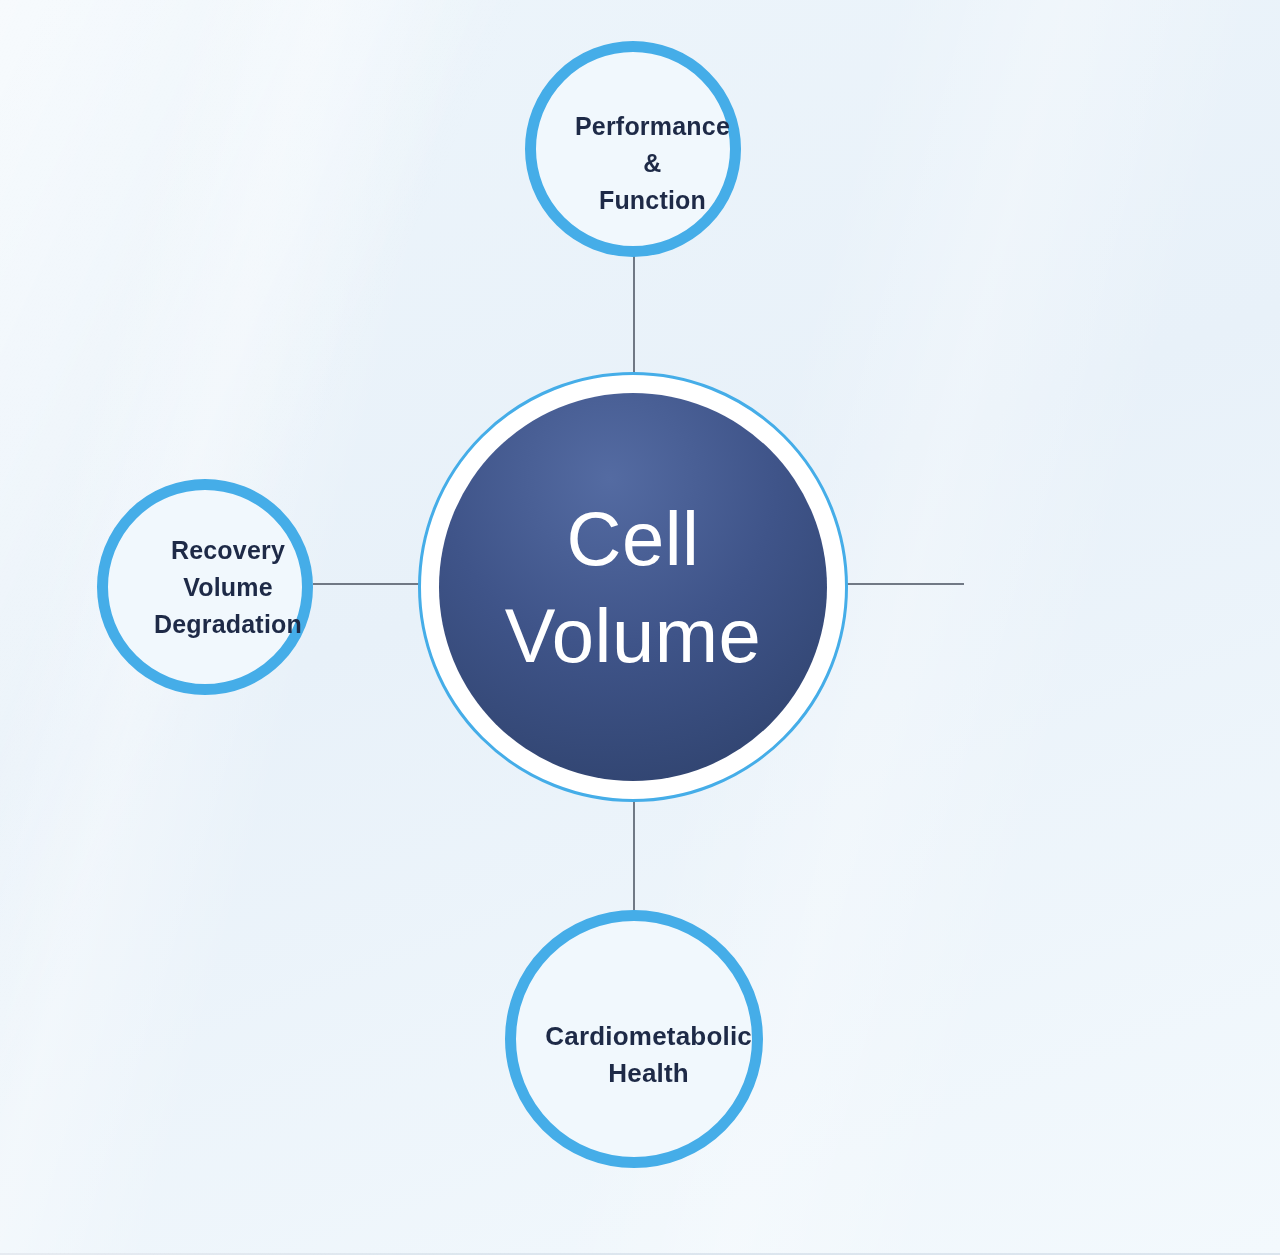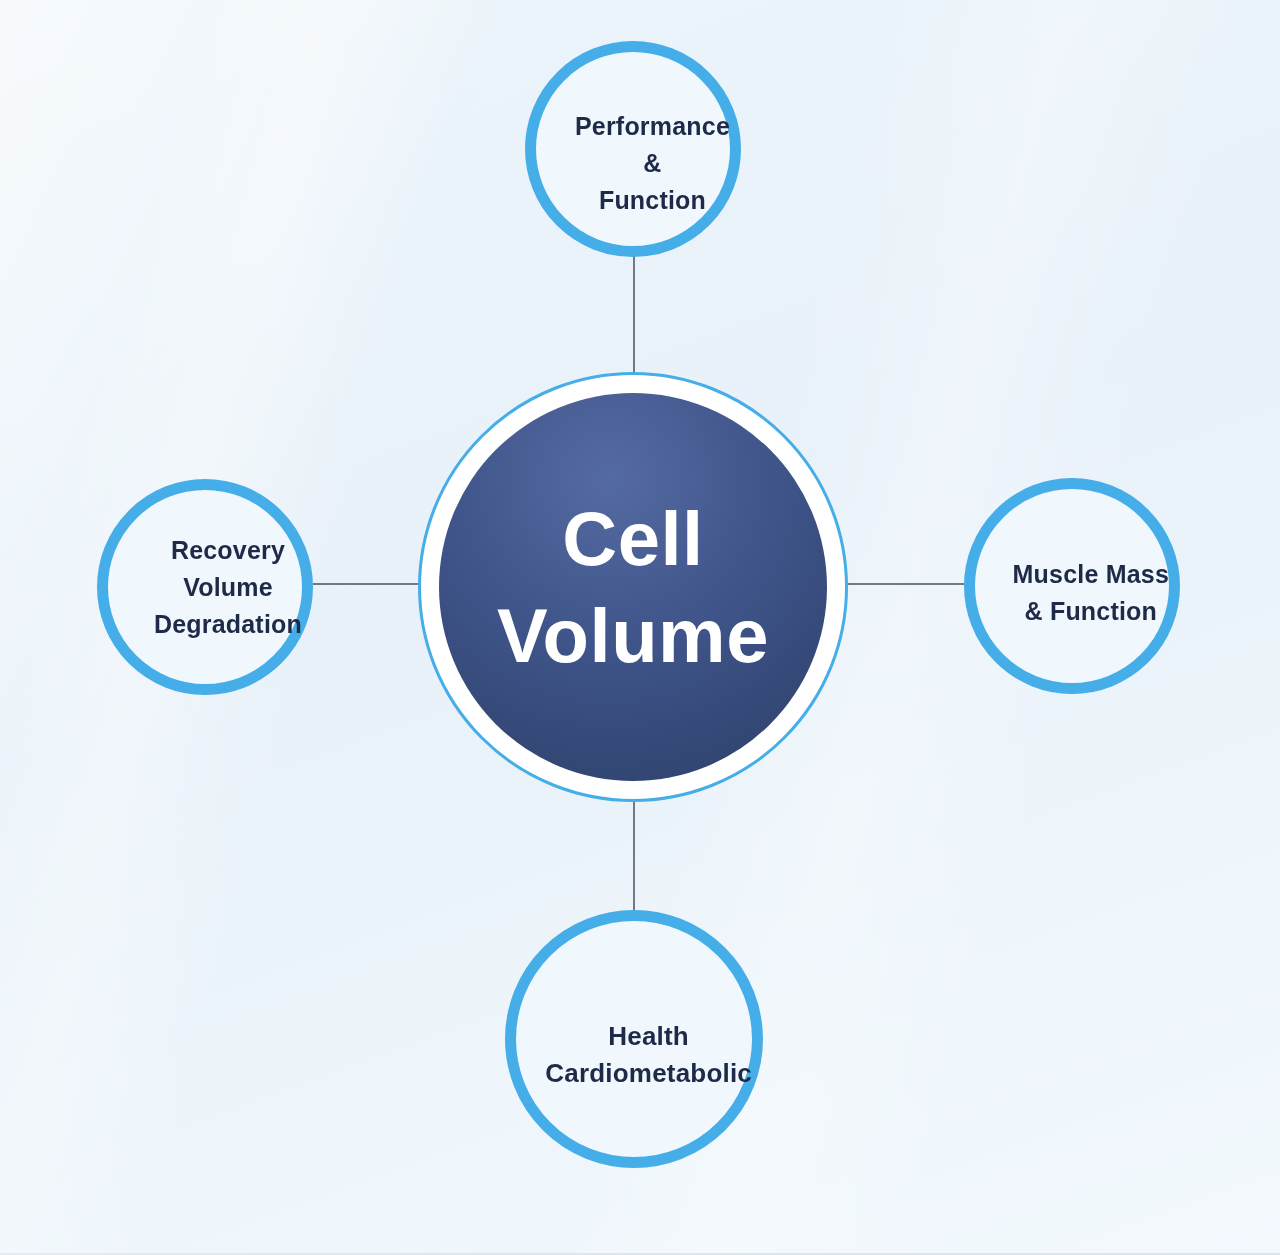--- a/index.html
+++ b/index.html
@@ -94,21 +94,21 @@
       var(--center-grad-a) 0%,
       var(--center-grad-b) 45%,
       var(--center-grad-c) 100%);
     display:flex;
     align-items:center;
     justify-content:center;
     text-align:center;
   }
   .center-label{
     font-size:76px;
-    font-weight:700;
+    font-weight:400;
     line-height:97px;
     color:var(--center-text);
     letter-spacing:0.5px;
   }
   .center-label span{display:block;}
 </style>
 </head>
 <body>
 
 <div class="stage">
@@ -136,27 +136,21 @@
   </div>
 
   <div class="node node--left">
     <div class="node-label">
       <span>Recovery</span>
       <span>Volume</span>
       <span>Degradation</span>
     </div>
   </div>
 
-  <div class="node node--right">
-    <div class="node-label">
-      <span>Muscle Mass</span>
-      <span>&amp; Function</span>
-    </div>
-  </div>
 
   <div class="node node--bottom">
     <div class="node-label">
+      <span>Cardiometabolic</span>
       <span>Health</span>
-      <span>Cardiometabolic</span>
     </div>
   </div>
 
 </div>
 
 </body></html>

